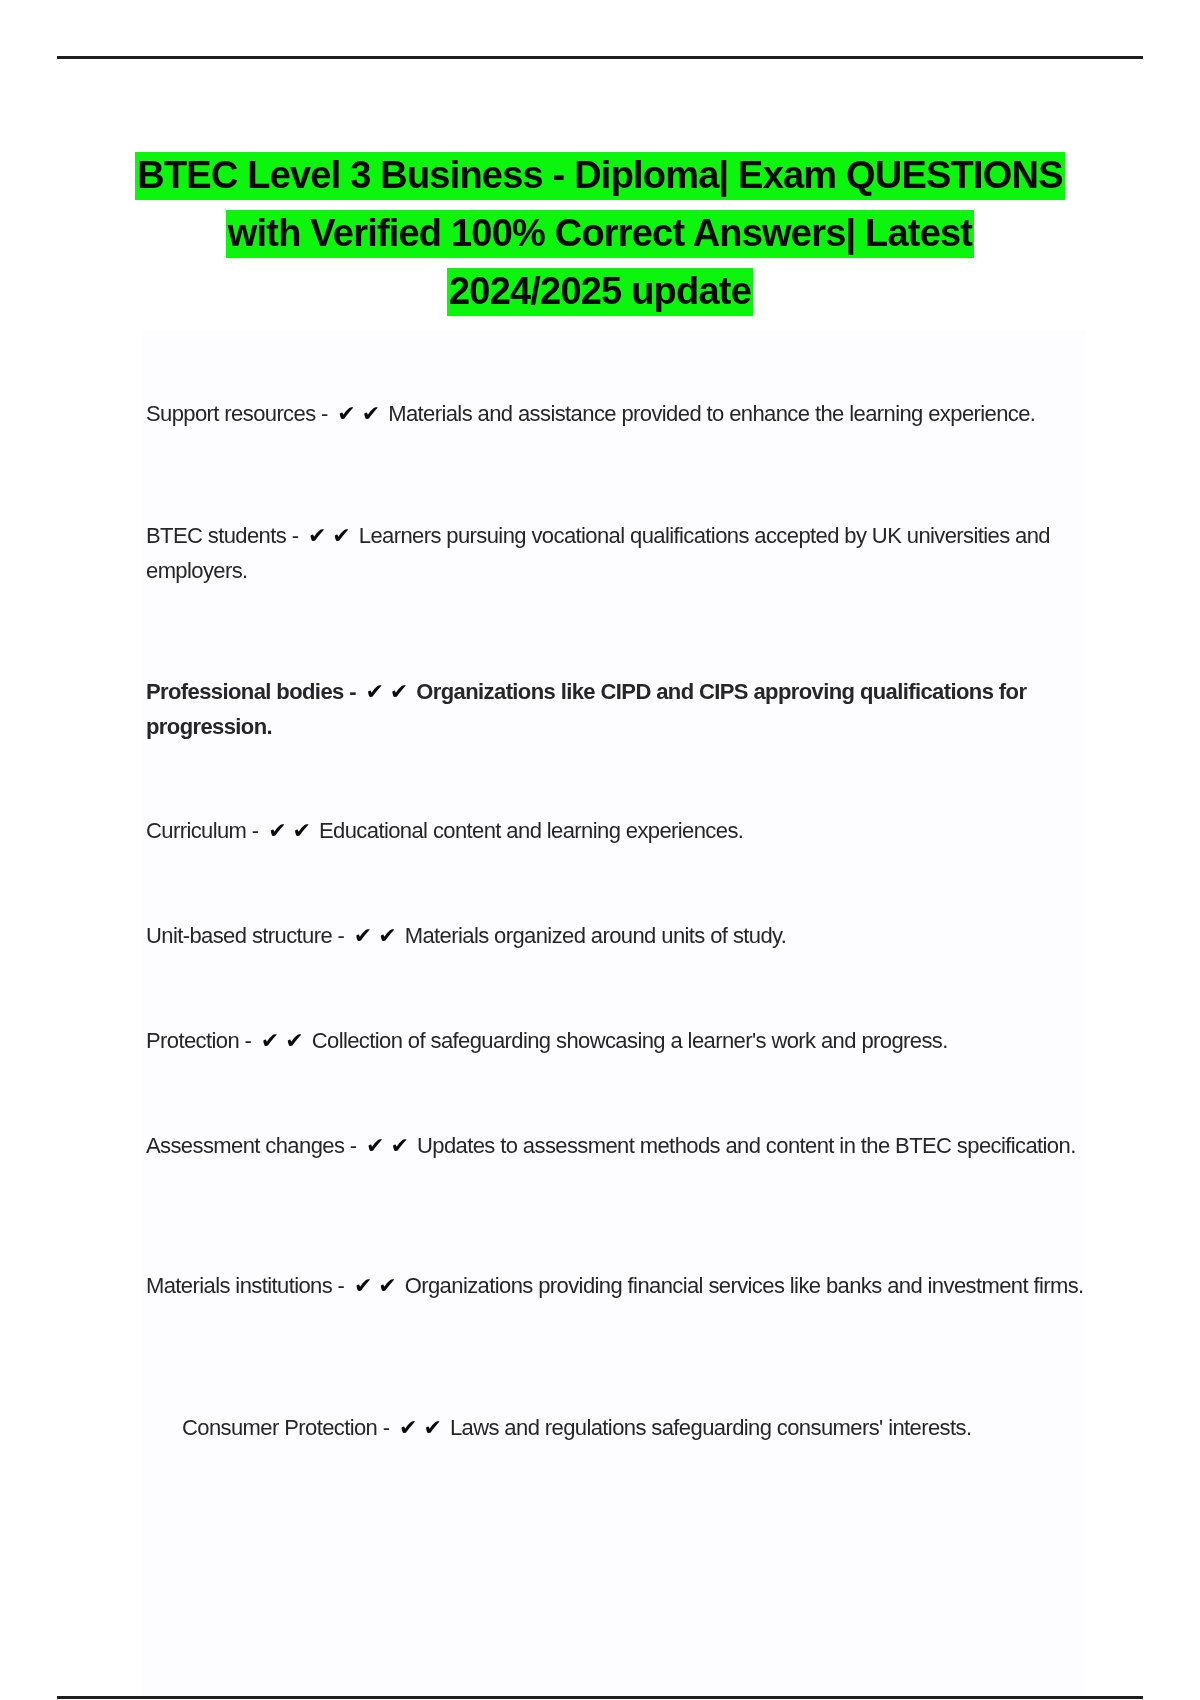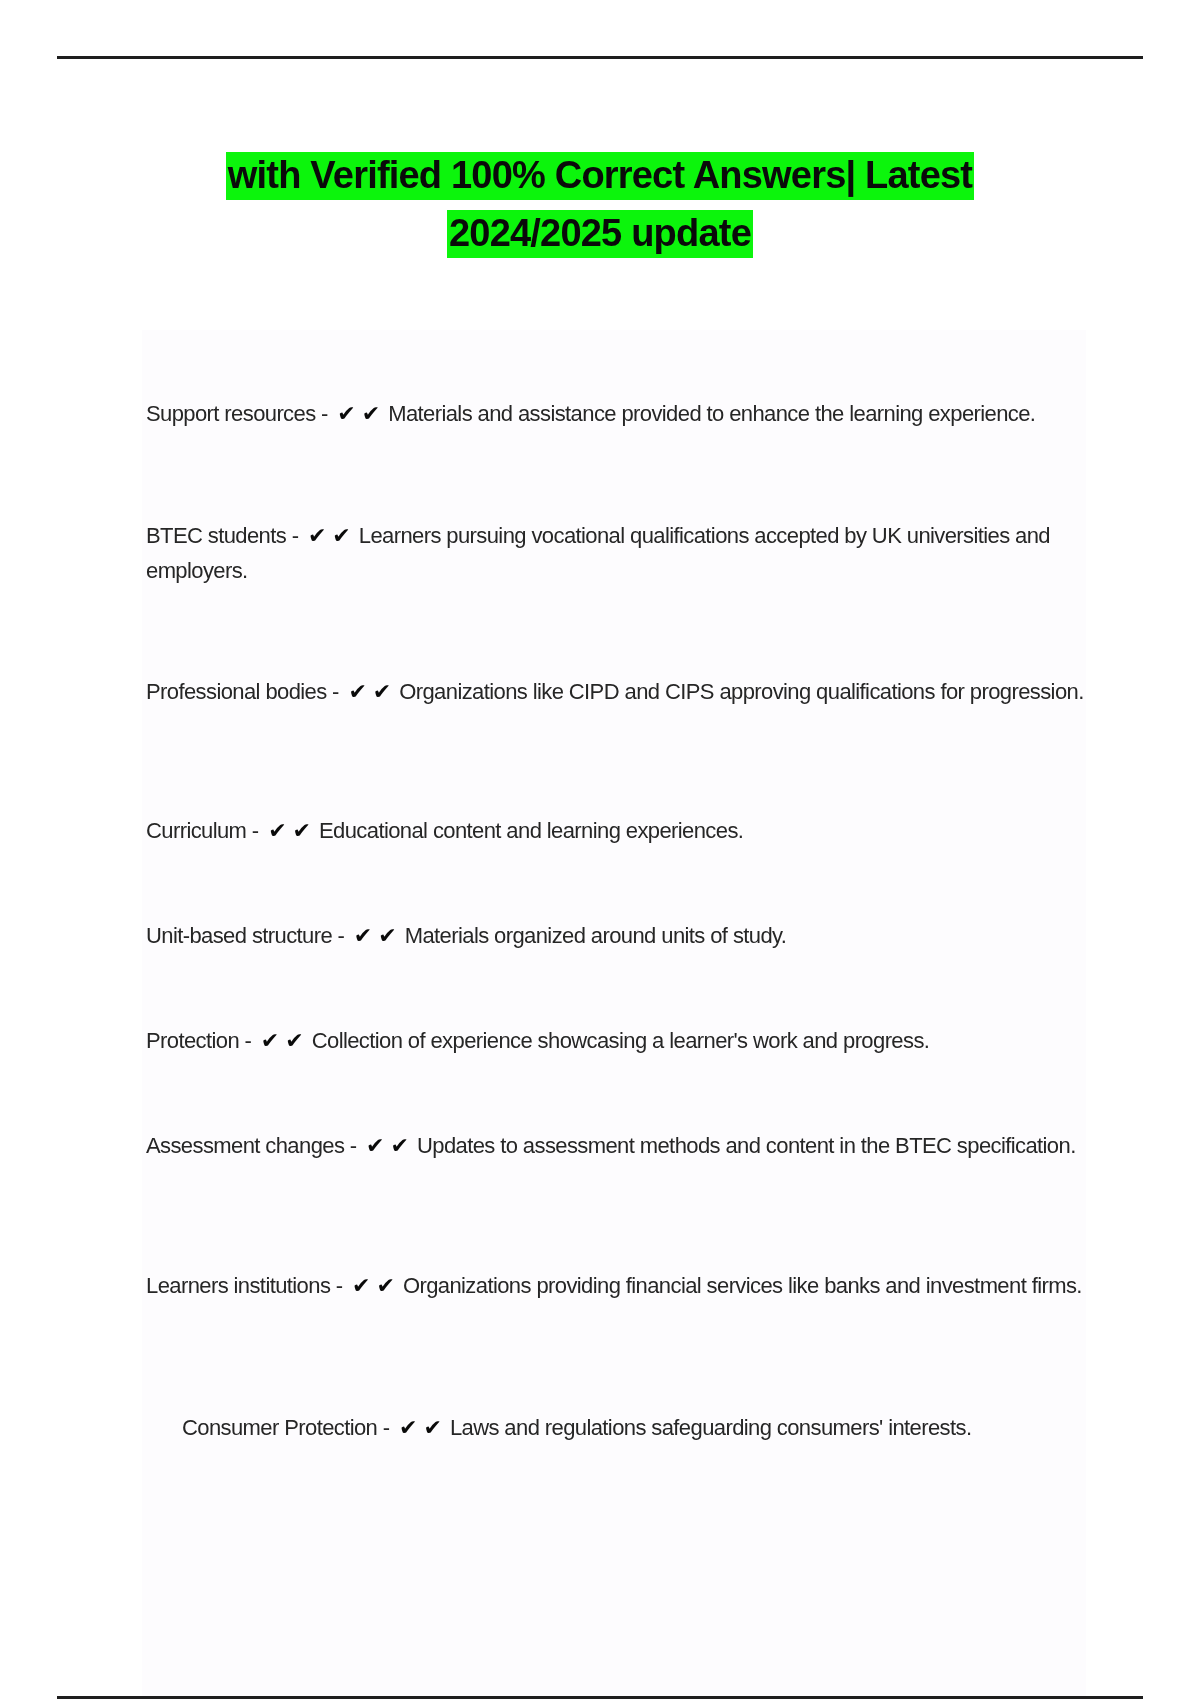--- a/index.html
+++ b/index.html
@@ -75,53 +75,54 @@
       margin: 0 2px 0 4px;
     }
   </style>
 </head>
 <body>
 
 <div class="rule top"></div>
 <div class="content-tint"></div>
 
 <div class="title">
+  <div class="title-line"><span>BTEC Level 3 Business - Diploma| Exam QUESTIONS</span></div>
   <div class="title-line"><span>with Verified 100% Correct Answers| Latest</span></div>
   <div class="title-line"><span>2024/2025 update</span></div>
 </div>
 
 <div class="entry" style="top:396px;">
   <span class="term">Support resources</span><span> - </span><span class="checks">✔✔</span><span>Materials and assistance provided to enhance the learning experience.</span>
 </div>
 
 <div class="entry" style="top:518px;">
   <span class="term">BTEC students</span><span> - </span><span class="checks">✔✔</span><span>Learners pursuing vocational qualifications accepted by UK universities and employers.</span>
 </div>
 
-<div class="entry" style="top:674px;">
+<div class="entry" style="top:674px;font-weight:bold;">
   <span class="term">Professional bodies</span><span> - </span><span class="checks">✔✔</span><span>Organizations like CIPD and CIPS approving qualifications for progression.</span>
 </div>
 
 <div class="entry" style="top:813px;">
   <span class="term">Curriculum</span><span> - </span><span class="checks">✔✔</span><span>Educational content and learning experiences.</span>
 </div>
 
 <div class="entry" style="top:918px;">
   <span class="term">Unit-based structure</span><span> - </span><span class="checks">✔✔</span><span>Materials organized around units of study.</span>
 </div>
 
 <div class="entry" style="top:1023px;">
-  <span class="term">Protection</span><span> - </span><span class="checks">✔✔</span><span>Collection of experience showcasing a learner's work and progress.</span>
+  <span class="term">Protection</span><span> - </span><span class="checks">✔✔</span><span>Collection of safeguarding showcasing a learner's work and progress.</span>
 </div>
 
 <div class="entry" style="top:1128px;">
   <span class="term">Assessment changes</span><span> - </span><span class="checks">✔✔</span><span>Updates to assessment methods and content in the BTEC specification.</span>
 </div>
 
 <div class="entry" style="top:1268px;">
-  <span class="term">Learners institutions</span><span> - </span><span class="checks">✔✔</span><span>Organizations providing financial services like banks and investment firms.</span>
+  <span class="term">Materials institutions</span><span> - </span><span class="checks">✔✔</span><span>Organizations providing financial services like banks and investment firms.</span>
 </div>
 
 <div class="entry" style="top:1410px;margin-left:36px;">
   <span class="term">Consumer Protection</span><span> - </span><span class="checks">✔✔</span><span>Laws and regulations safeguarding consumers' interests.</span>
 </div>
 
 <div class="rule bottom"></div>
 
 </body></html>

